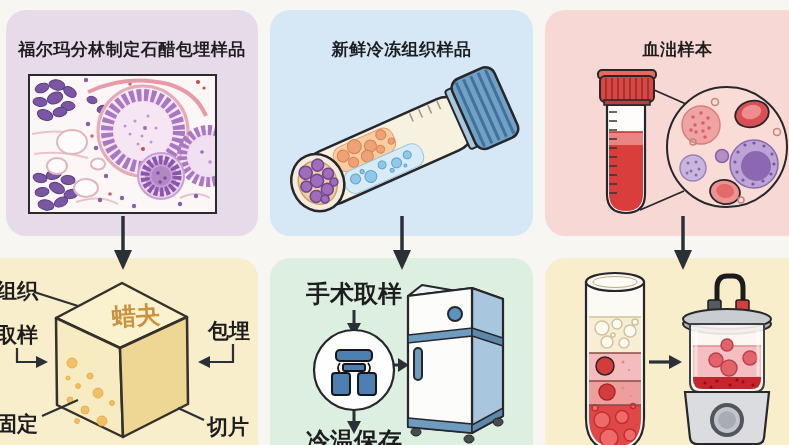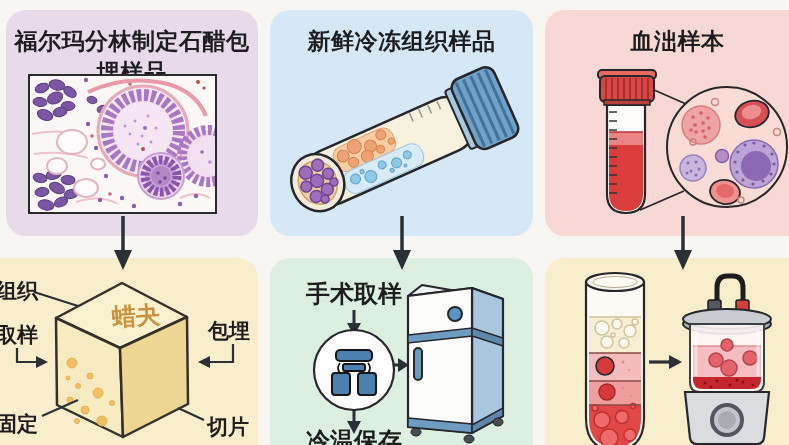--- a/index.html
+++ b/index.html
@@ -1,20 +1,20 @@
 <!DOCTYPE html>
 <html><head>
 <meta charset="utf-8">
 <style>
   html,body{margin:0;padding:0;background:#e9e9e9;}
   .canvas{position:relative;width:789px;height:445px;background:#f7f6f3;overflow:hidden;
           font-family:"Liberation Sans",sans-serif;}
   .panel{position:absolute;border-radius:20px;}
-  .panel h2{position:absolute;top:16px;left:0;right:0;margin:0;text-align:center;
-            font-size:23px;font-weight:600;color:#1d1d1f;letter-spacing:.5px;}
+  .panel h2{position:absolute;top:16px;left:0;right:0;margin:12px;text-align:center;
+            font-size:17px;font-weight:600;color:#1d1d1f;letter-spacing:.5px;}
   #p-ffpe  {left:6px;  top:10px;  width:252px;height:226px;background:#e8dbe9;}
   #p-frozen{left:270px;top:10px;  width:263px;height:226px;background:#d6e8f6;}
   #p-blood {left:545px;top:10px;  width:265px;height:226px;background:#f7d8d4;}
   #p-wax   {left:-20px;top:258px; width:278px;height:212px;background:#f8eecb;}
   #p-flow  {left:270px;top:258px; width:263px;height:212px;background:#dcefe0;}
   #p-sep   {left:545px;top:258px; width:265px;height:212px;background:#f8eecb;}
   .histo{position:absolute;left:22px;top:64px;width:185px;height:136px;
          border:2.5px solid #2b2b2b;background:#fcf7f7;}
   .fill-svg{position:absolute;left:0;top:0;}
   .arrow-overlay{position:absolute;width:26px;height:56px;}

